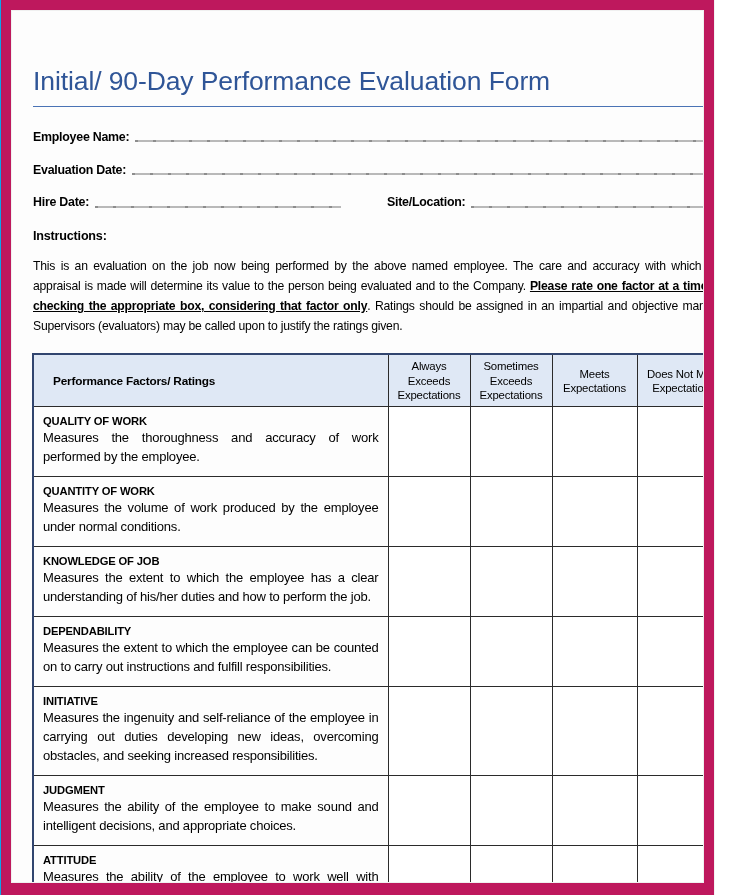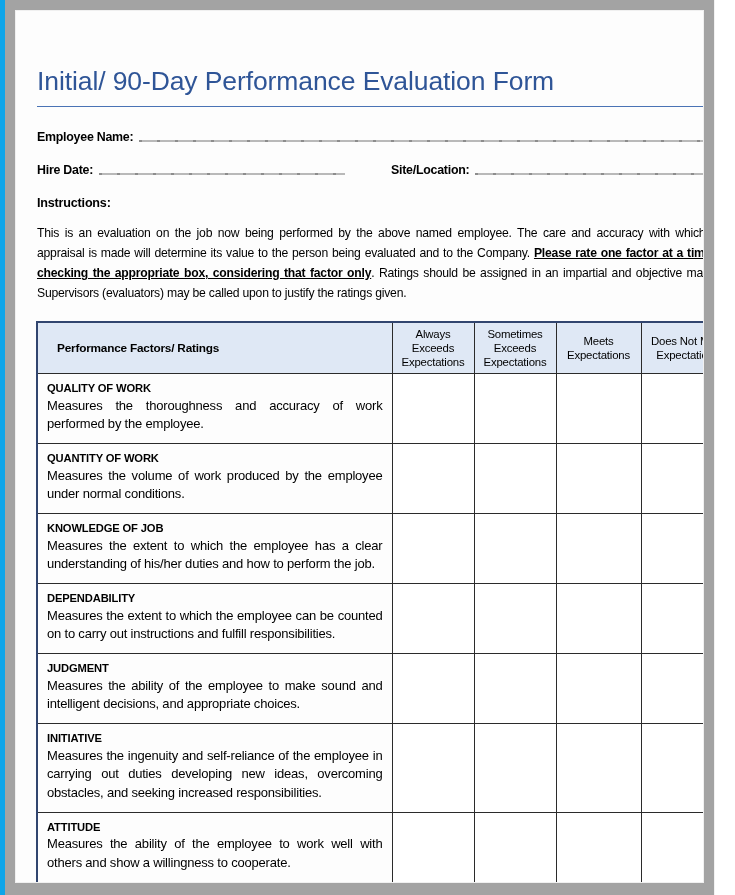--- a/index.html
+++ b/index.html
@@ -13,23 +13,23 @@
     font-family: "Liberation Sans", sans-serif;
     color: #000000;
     overflow: hidden;
   }
 
   
   .page {
     position: relative;
     width: 715px;
     height: 895px;
-    background: #a3a3a3;
+    background: #be185d;
     box-sizing: border-box;
-    border-left: 5px solid #0ea5e9;
+    border-left: 1px solid #0ea5e9;
     border-right: 1px solid #f2f2f2;
   }
   .page-inner {
     position: absolute;
     left: 10px;
     top: 10px;
     right: 10px;
     bottom: 12px;
     background: #fdfdfd;
     border: 1px solid #f0f0f0;
@@ -186,20 +186,24 @@
       <h1 class="doc-title">Initial/ 90-Day Performance Evaluation Form</h1>
       <div class="title-rule"></div>
 
       <div class="fields">
 
         <div class="field-row">
           <span class="field-label">Employee Name:</span>
           <span class="field-line"></span>
         </div>
 
+        <div class="field-row">
+          <span class="field-label">Evaluation Date:</span>
+          <span class="field-line"></span>
+        </div>
 
         <div class="field-row">
           <span class="field-label">Hire Date:</span>
           <span class="field-line short"></span>
           <span class="field-gap"></span>
           <span class="field-label">Site/Location:</span>
           <span class="field-line"></span>
         </div>
 
       </div>
@@ -263,32 +267,32 @@
                 <div class="factor-name">DEPENDABILITY</div>
                 <div class="factor-desc">Measures the extent to which the employee can be counted on to carry out instructions and fulfill responsibilities.</div>
               </td>
               <td class="rating-cell"></td>
               <td class="rating-cell"></td>
               <td class="rating-cell"></td>
               <td class="rating-cell"></td>
             </tr>
             <tr>
               <td class="factor-cell">
+                <div class="factor-name">INITIATIVE</div>
+                <div class="factor-desc">Measures the ingenuity and self-reliance of the employee in carrying out duties developing new ideas, overcoming obstacles, and seeking increased responsibilities.</div>
+              </td>
+              <td class="rating-cell"></td>
+              <td class="rating-cell"></td>
+              <td class="rating-cell"></td>
+              <td class="rating-cell"></td>
+            </tr>
+            <tr>
+              <td class="factor-cell">
                 <div class="factor-name">JUDGMENT</div>
                 <div class="factor-desc">Measures the ability of the employee to make sound and intelligent decisions, and appropriate choices.</div>
-              </td>
-              <td class="rating-cell"></td>
-              <td class="rating-cell"></td>
-              <td class="rating-cell"></td>
-              <td class="rating-cell"></td>
-            </tr>
-            <tr>
-              <td class="factor-cell">
-                <div class="factor-name">INITIATIVE</div>
-                <div class="factor-desc">Measures the ingenuity and self-reliance of the employee in carrying out duties developing new ideas, overcoming obstacles, and seeking increased responsibilities.</div>
               </td>
               <td class="rating-cell"></td>
               <td class="rating-cell"></td>
               <td class="rating-cell"></td>
               <td class="rating-cell"></td>
             </tr>
             <tr>
               <td class="factor-cell">
                 <div class="factor-name">ATTITUDE</div>
                 <div class="factor-desc">Measures the ability of the employee to work well with others and show a willingness to cooperate.</div>

